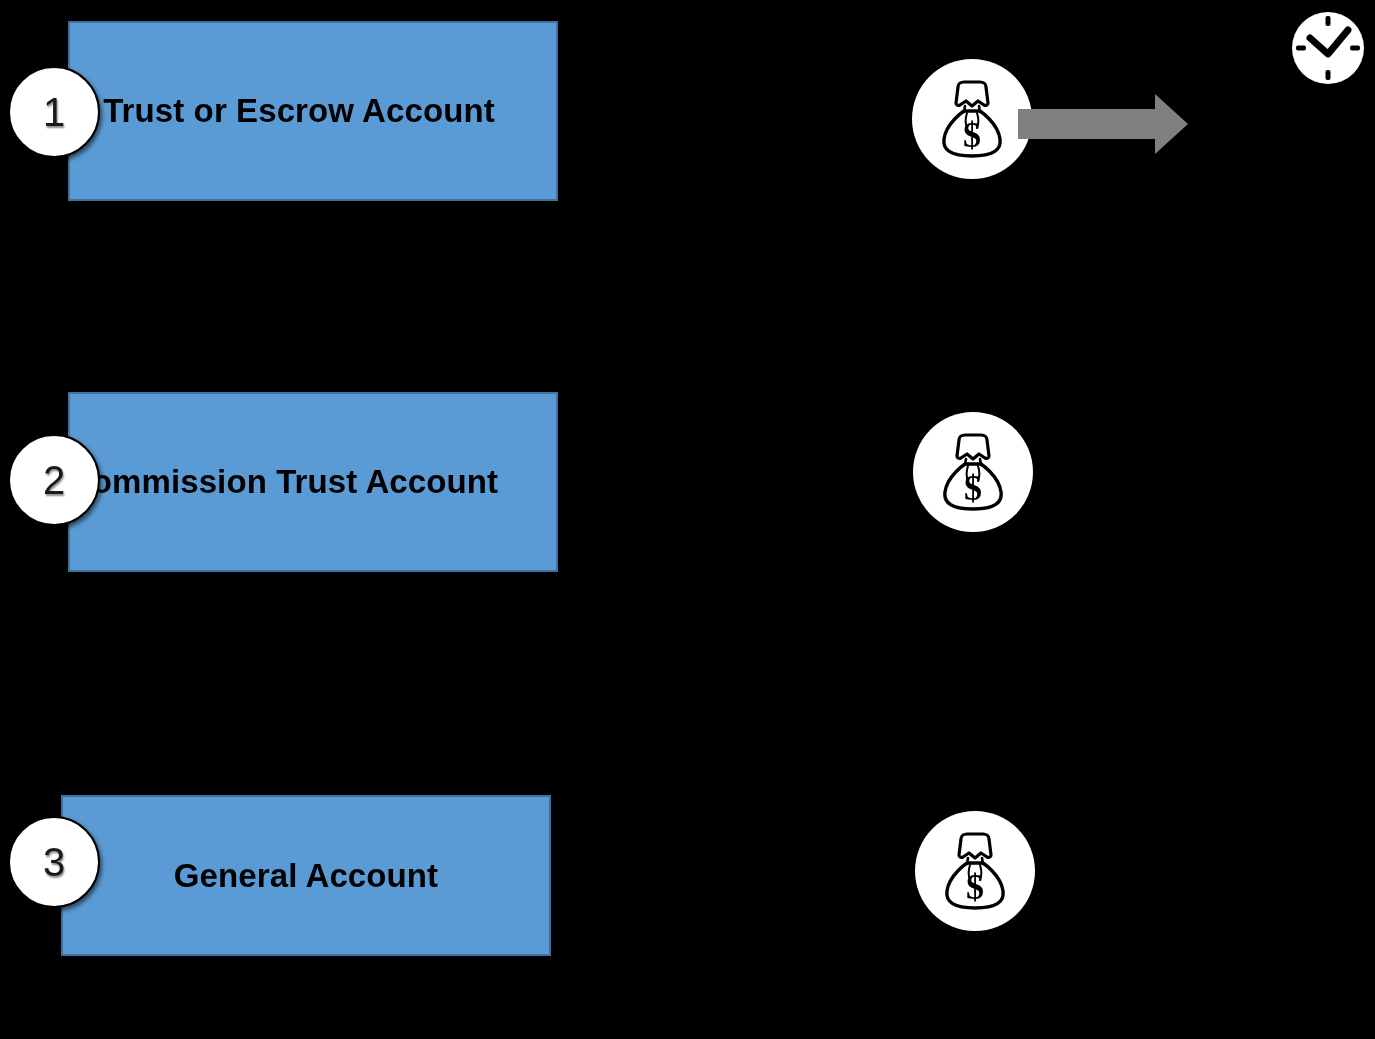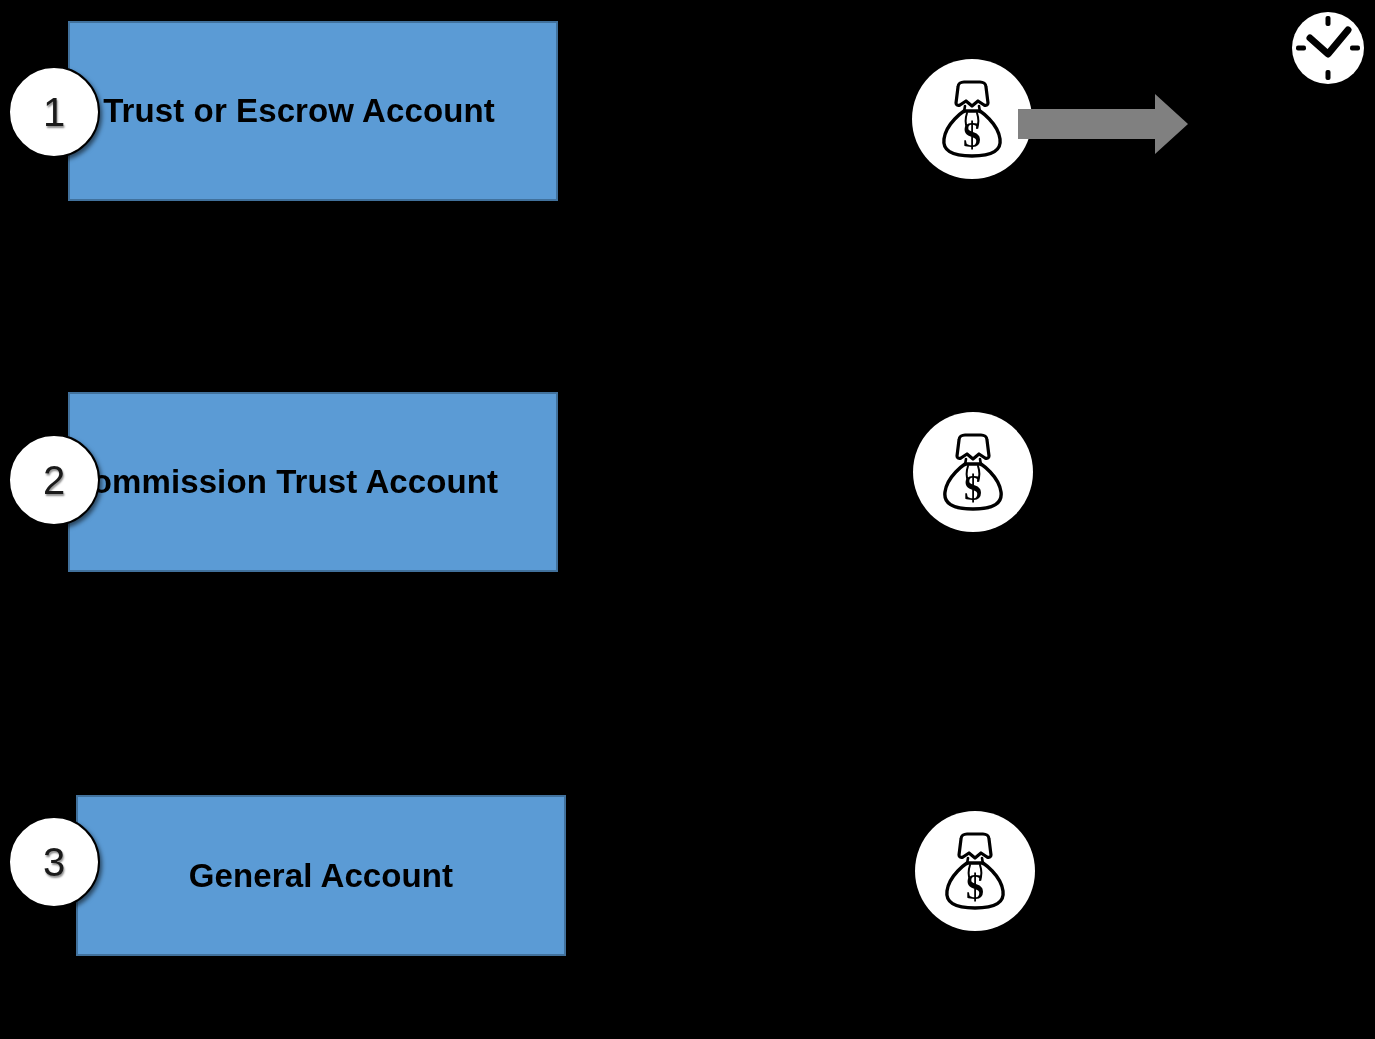--- a/index.html
+++ b/index.html
@@ -32,21 +32,21 @@
   .acct-label {
     color: #000000;
     font-size: 33px;
     font-family: "Liberation Sans", sans-serif;
     font-weight: 700;
     white-space: nowrap;
     letter-spacing: 0.1px;
   }
   .box-1 { left: 68px;  top: 21px;  width: 490px; height: 180px; }
   .box-2 { left: 68px;  top: 392px; width: 490px; height: 180px; }
-  .box-3 { left: 76px;  top: 795px; width: 490px; height: 161px; }
+  .box-3 { left: 61px;  top: 795px; width: 490px; height: 161px; }
   
   .box-1 .acct-label { transform: translateX(-14px); }
   .box-2 .acct-label { transform: translateX(-30px); }
   .box-3 .acct-label { transform: translateX(0px); }
 
   
   .step-circle {
     position: absolute;
     width: 92px;
     height: 92px;

